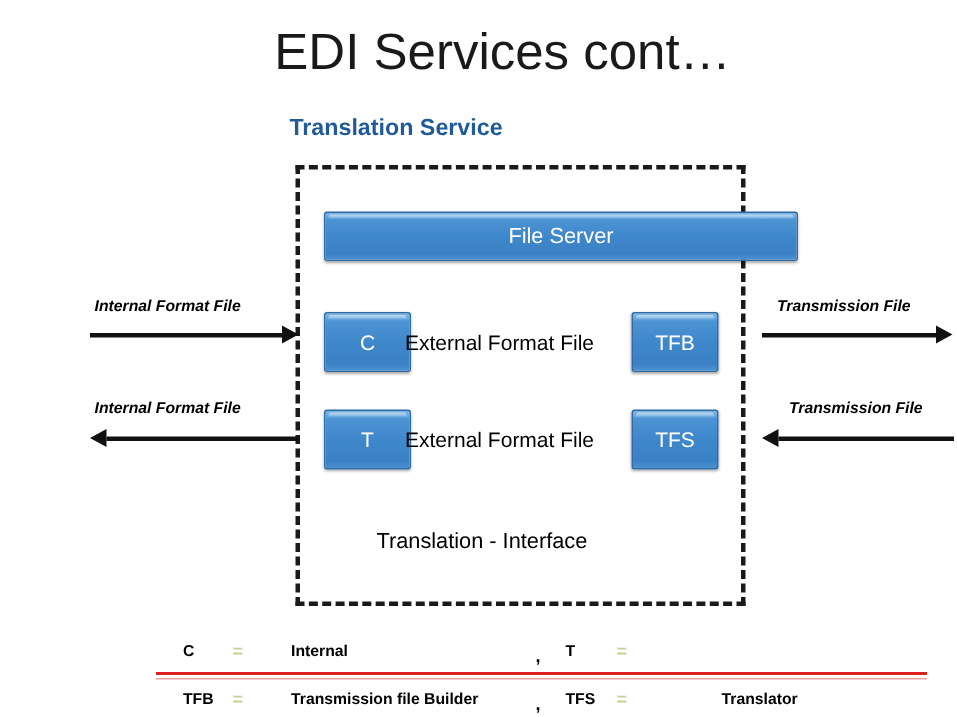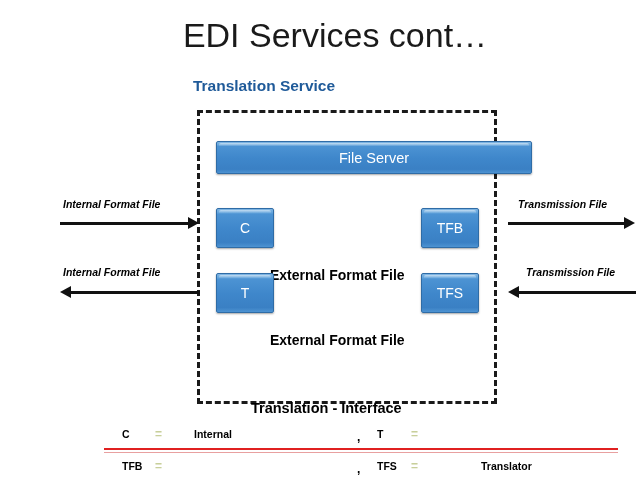--- a/index.html
+++ b/index.html
@@ -118,24 +118,23 @@
     top: 273px;
     width: 58px;
     height: 40px;
     font-size: 14px;
   }
 
   
   .inner-label {
     position: absolute;
     font-size: 14px;
-    font-weight: bold;
+    font-weight: normal;
     color: #000000;
     white-space: nowrap;
-    margin-top: 47px;
   }
   #ext-label-1 { left: 270px; top: 220px; }
   #ext-label-2 { left: 270px; top: 285px; }
   #mgmt-label  { left: 251px; top: 353px; font-size: 14.5px; }
 
   
   .arrow-row {
     position: absolute;
     height: 40px;
     font-style: italic;
@@ -298,18 +297,19 @@
     <span class="legend-cell c-full">Internal</span>
     <span class="legend-comma c-comma">,</span>
     <span class="legend-cell c-abbr2">T</span>
     <span class="legend-eq c-eq2">=</span>
     <span class="legend-cell c-full2">Translator</span>
   </div>
 
   <div class="legend-row" style="margin-top:6px;">
     <span class="legend-cell c-abbr">TFB</span>
     <span class="legend-eq c-eq">=</span>
+    <span class="legend-cell c-full">Transmission file Builder</span>
     <span class="legend-comma c-comma">,</span>
     <span class="legend-cell c-abbr2">TFS</span>
     <span class="legend-eq c-eq2">=</span>
   </div>
 
 </div>
 
 </body></html>

